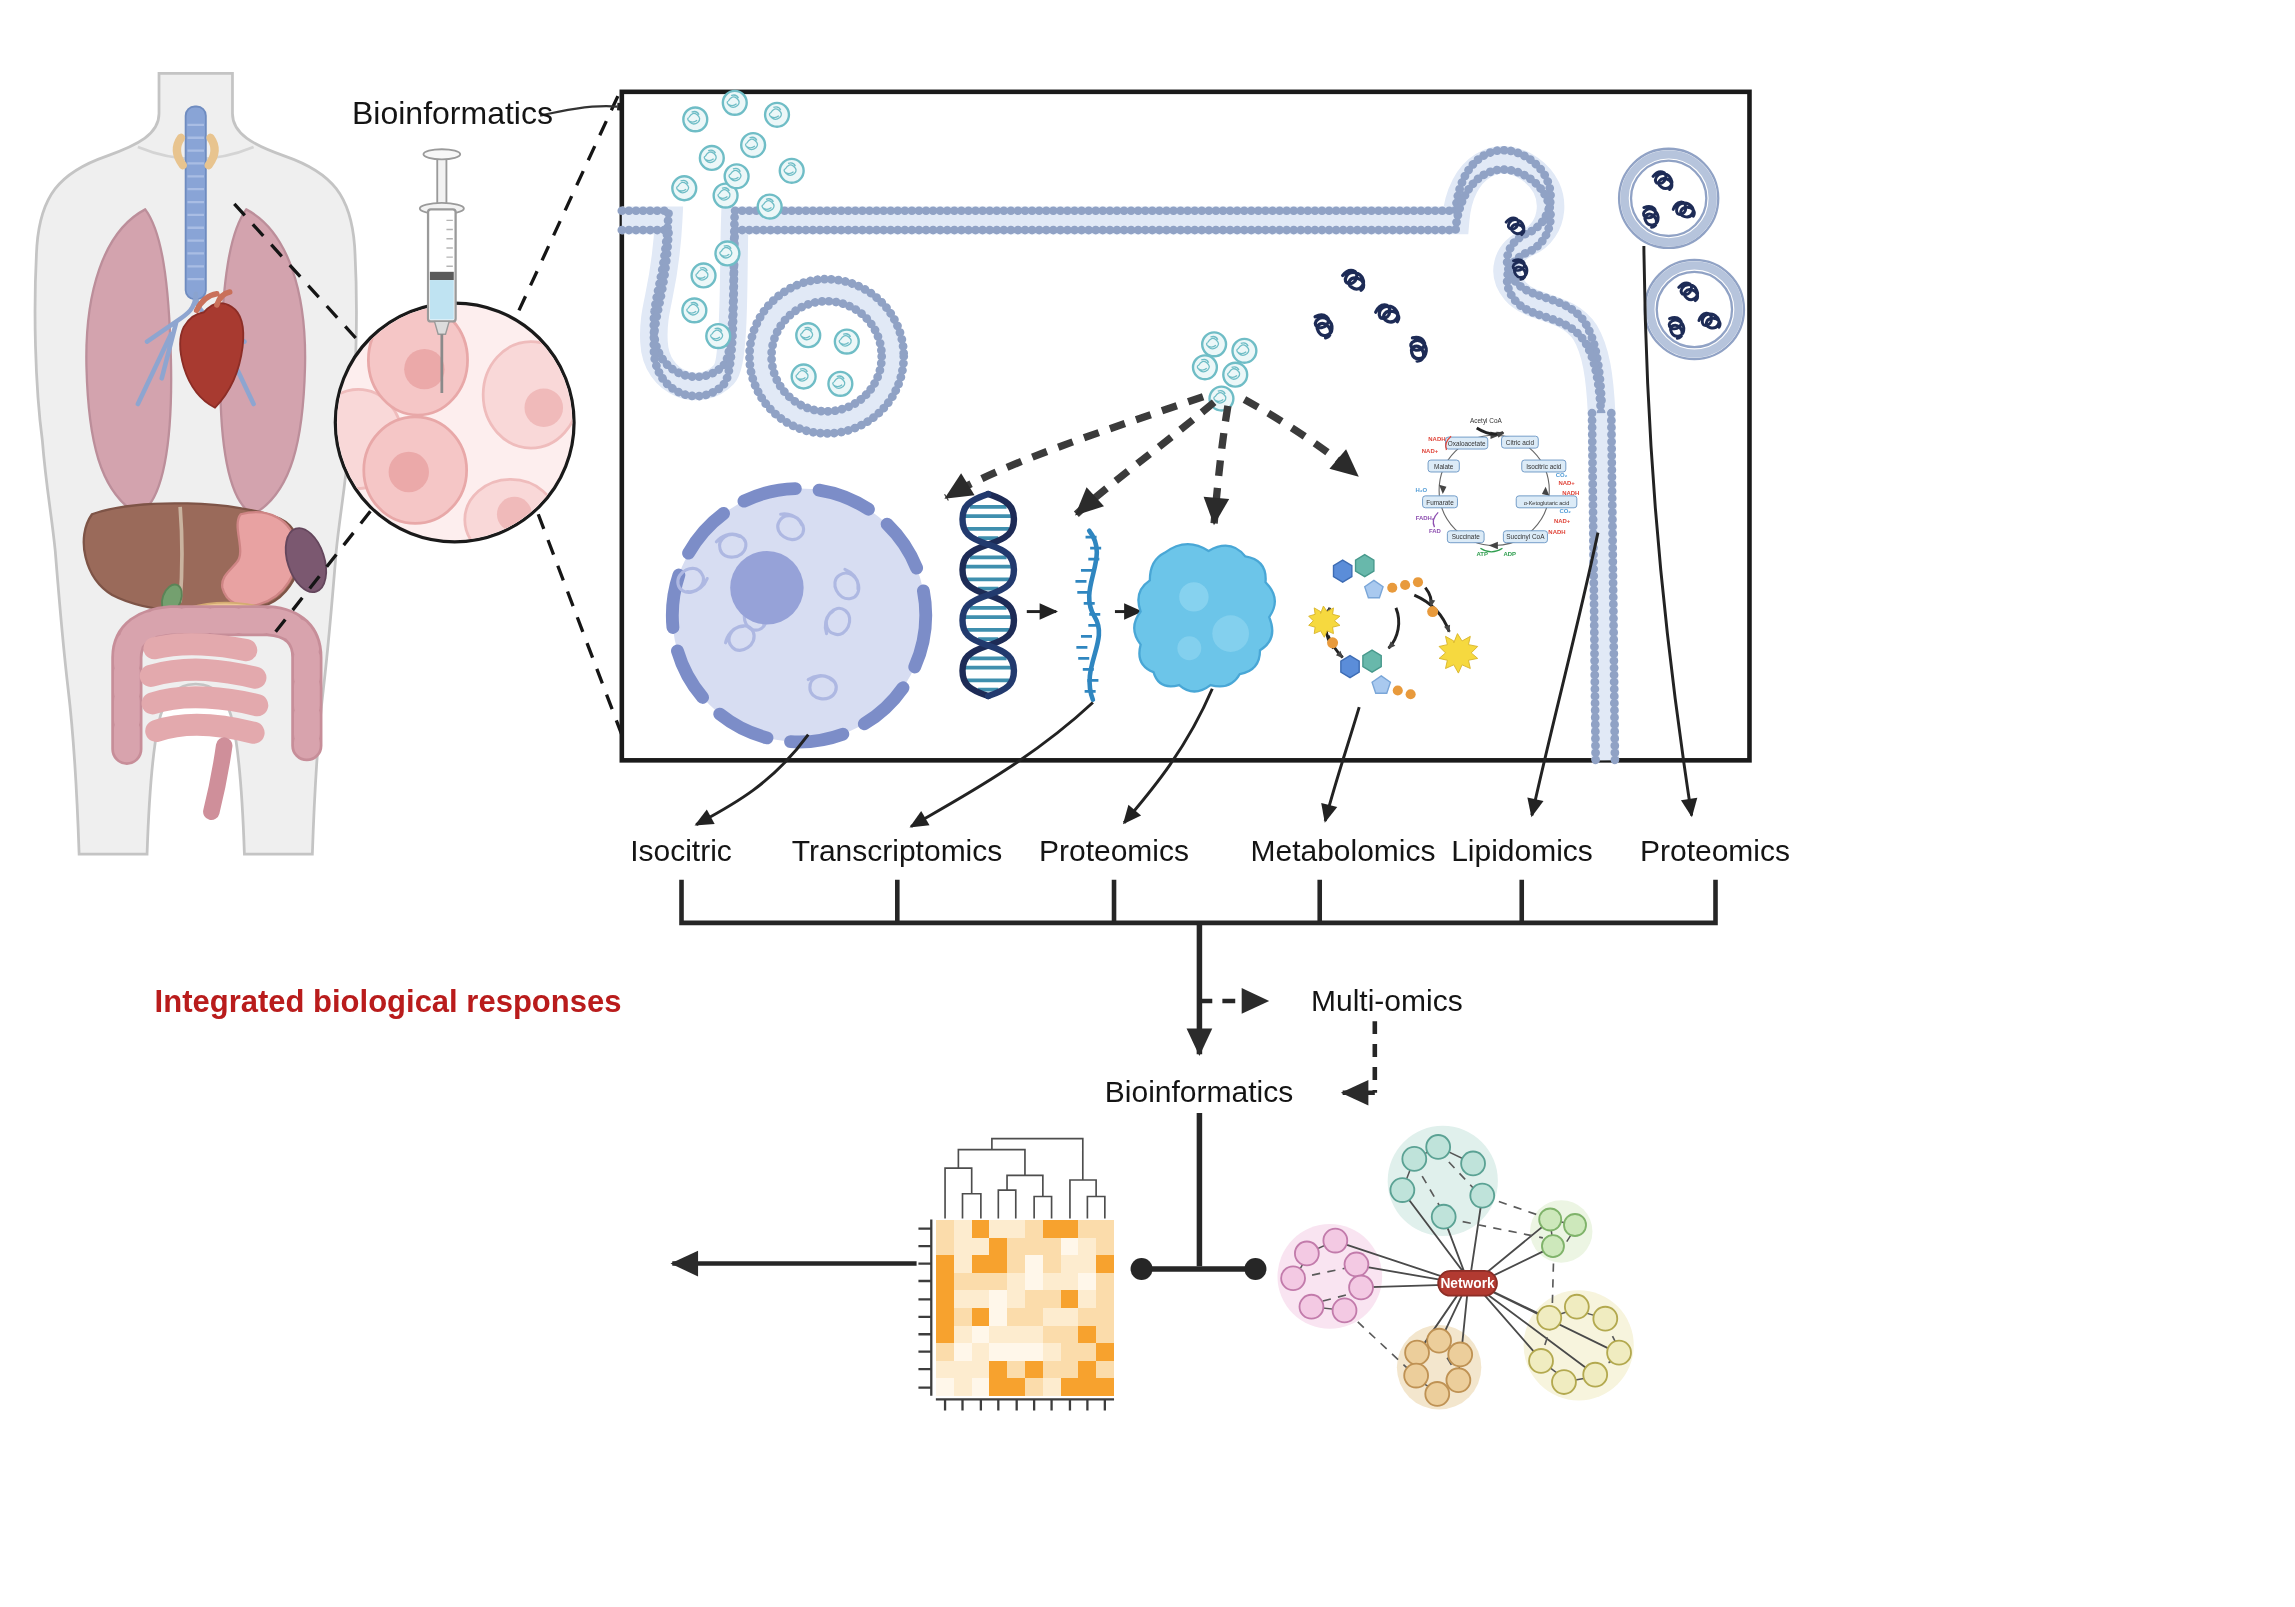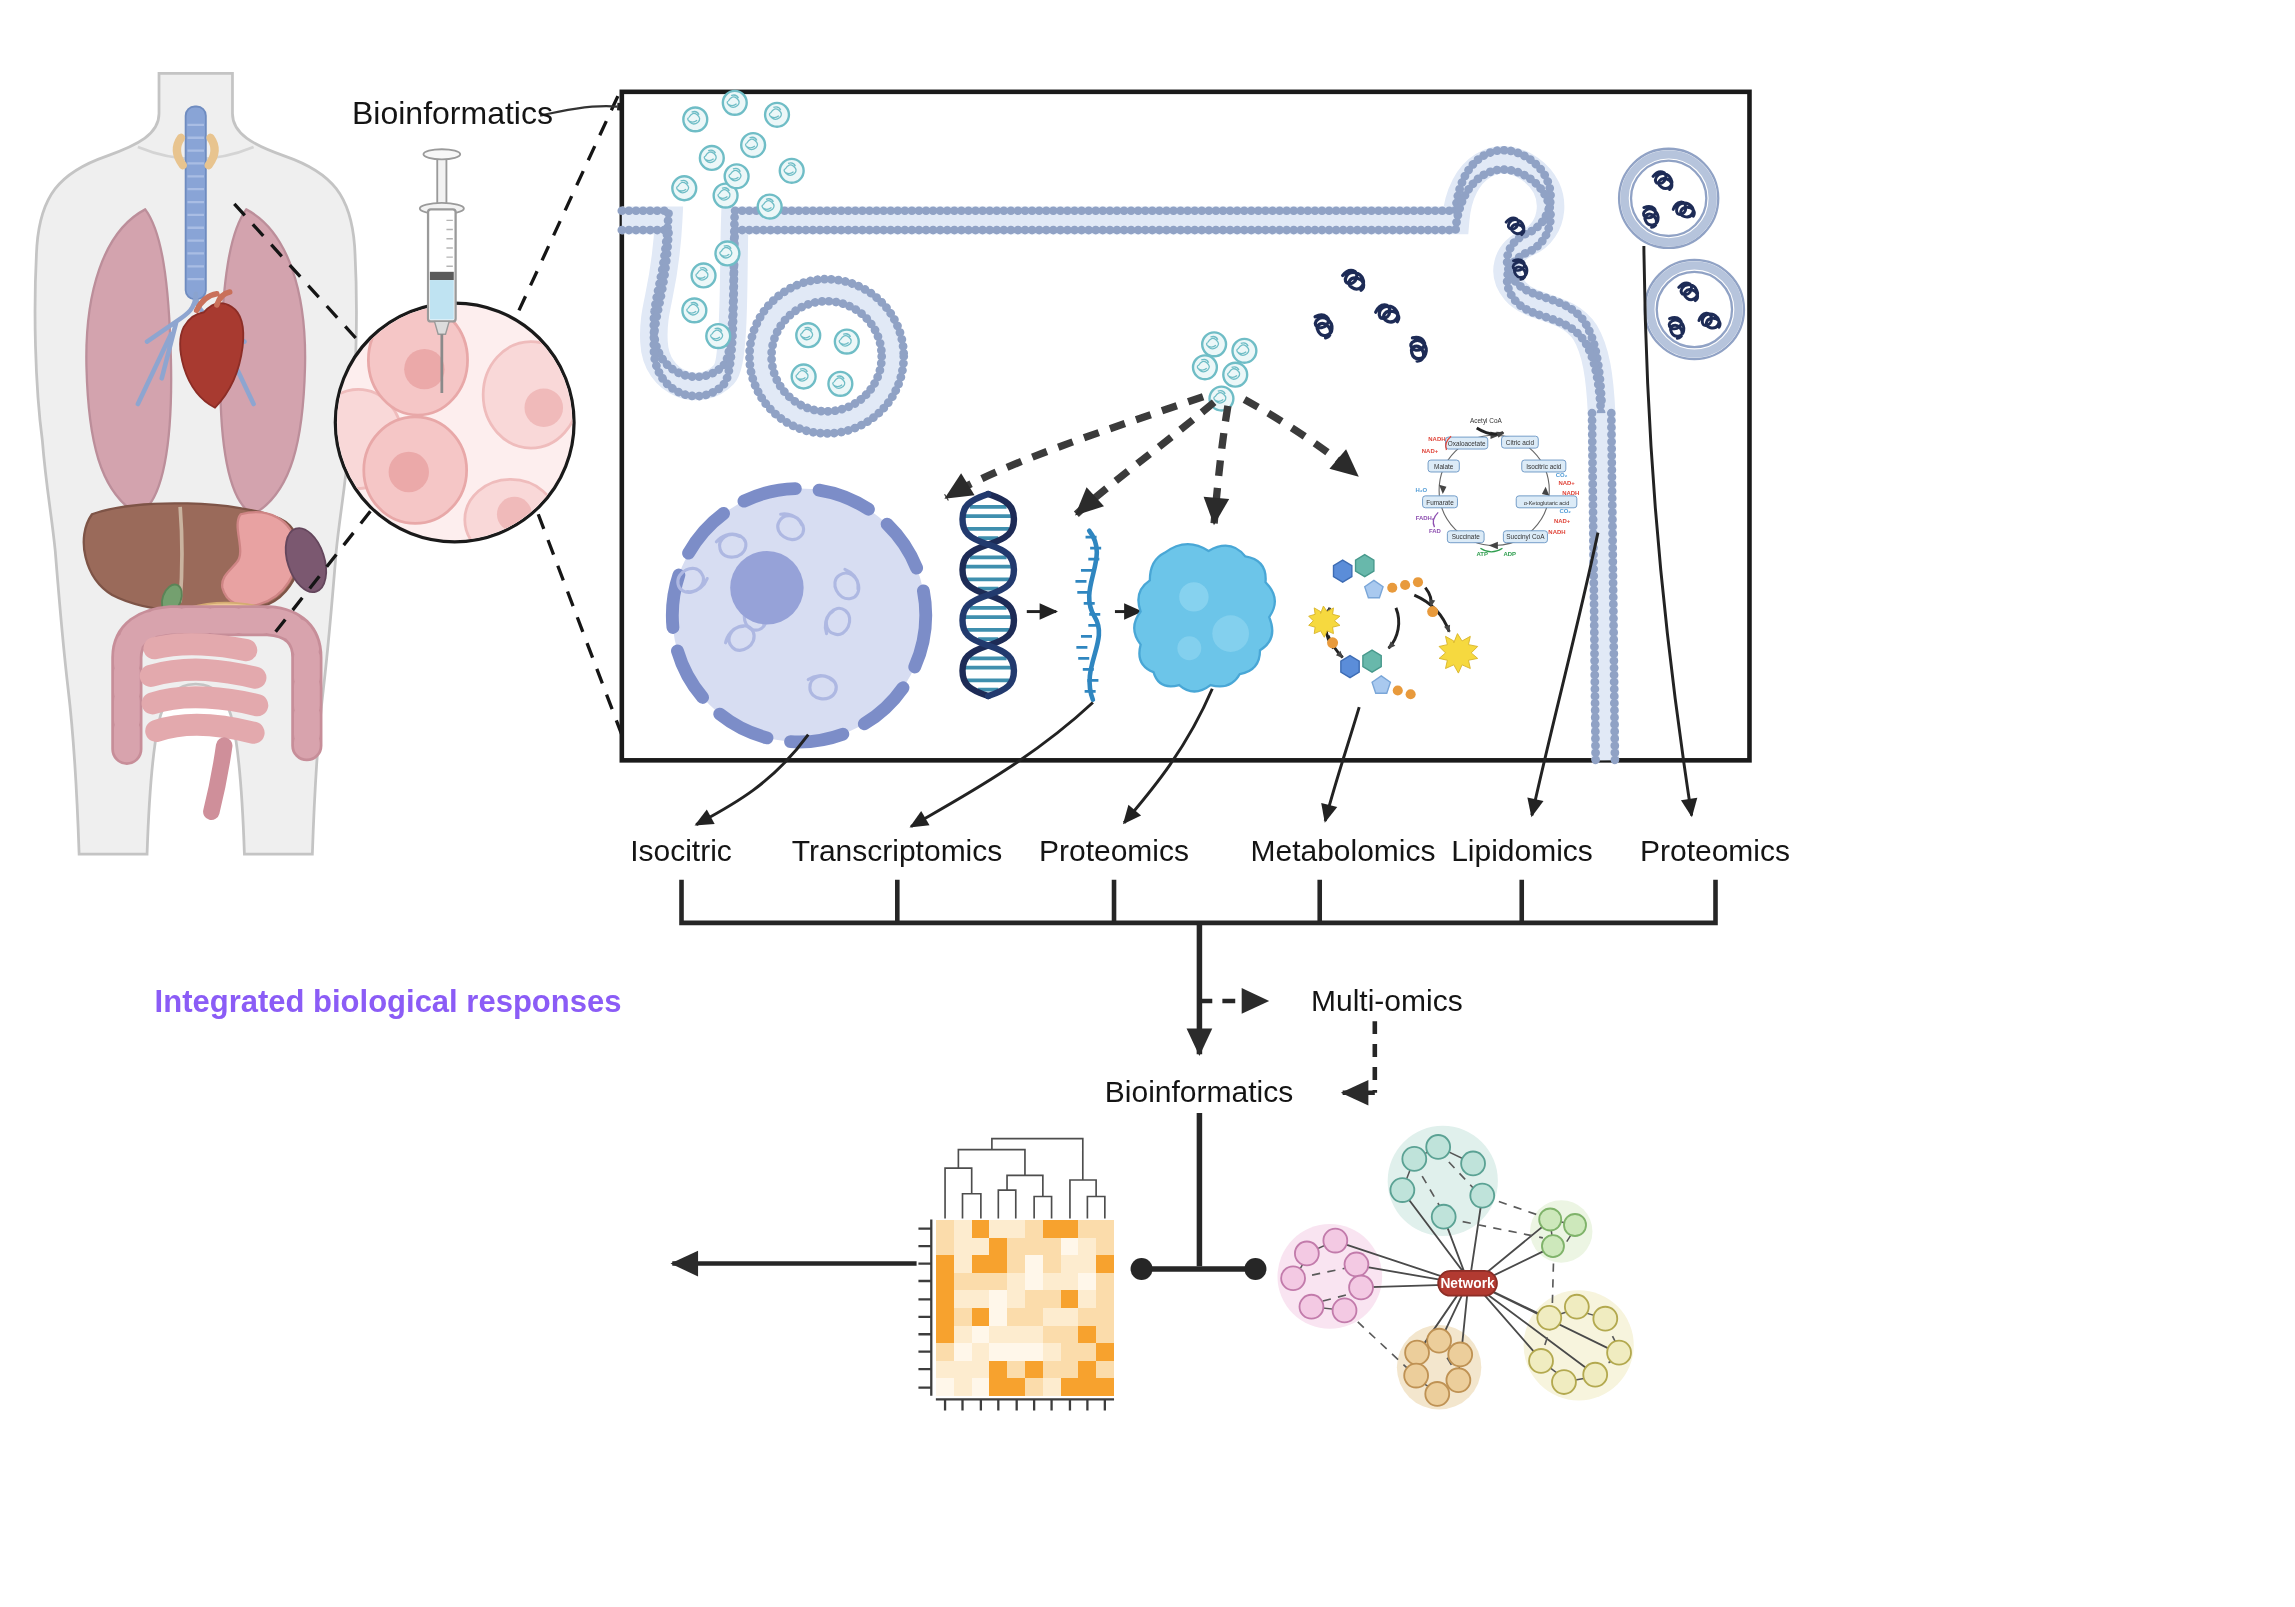--- a/index.html
+++ b/index.html
@@ -10,21 +10,21 @@
   
   .lbl{position:absolute;color:#141414;font-size:30px;white-space:nowrap;}
   .ctr{transform:translateX(-50%);}
   .nano-lbl{left:352px;top:95px;font-size:32px;}
   .omics-lbl{top:834px;font-size:30px;}
   .mo-lbl{left:1311px;top:984px;}
   .bio-lbl{left:1199px;top:1075px;}
 
   
   .resp-title{position:absolute;left:388px;top:984px;transform:translateX(-50%);
-              font-size:31px;font-weight:bold;color:#8b5cf6;white-space:nowrap;}
+              font-size:31px;font-weight:bold;color:#b91c1c;white-space:nowrap;}
   .resp-box{position:absolute;left:161px;top:1033px;width:455px;height:349px;
             background:var(--resp_fill);border:2.8px solid var(--resp_border);
             border-radius:20px;box-sizing:border-box;}
   .resp-box ul{margin:0;padding:27.5px 0 0 88px;}
   .resp-box li{font-size:27.5px;line-height:34px;color:#111;padding-left:5.5px;}
   .resp-box li::marker{color:#111;}
 
   
   .heatmap-grid{position:absolute;left:936px;top:1220px;width:178px;height:176px;
                 display:grid;grid-template-columns:repeat(10,1fr);

